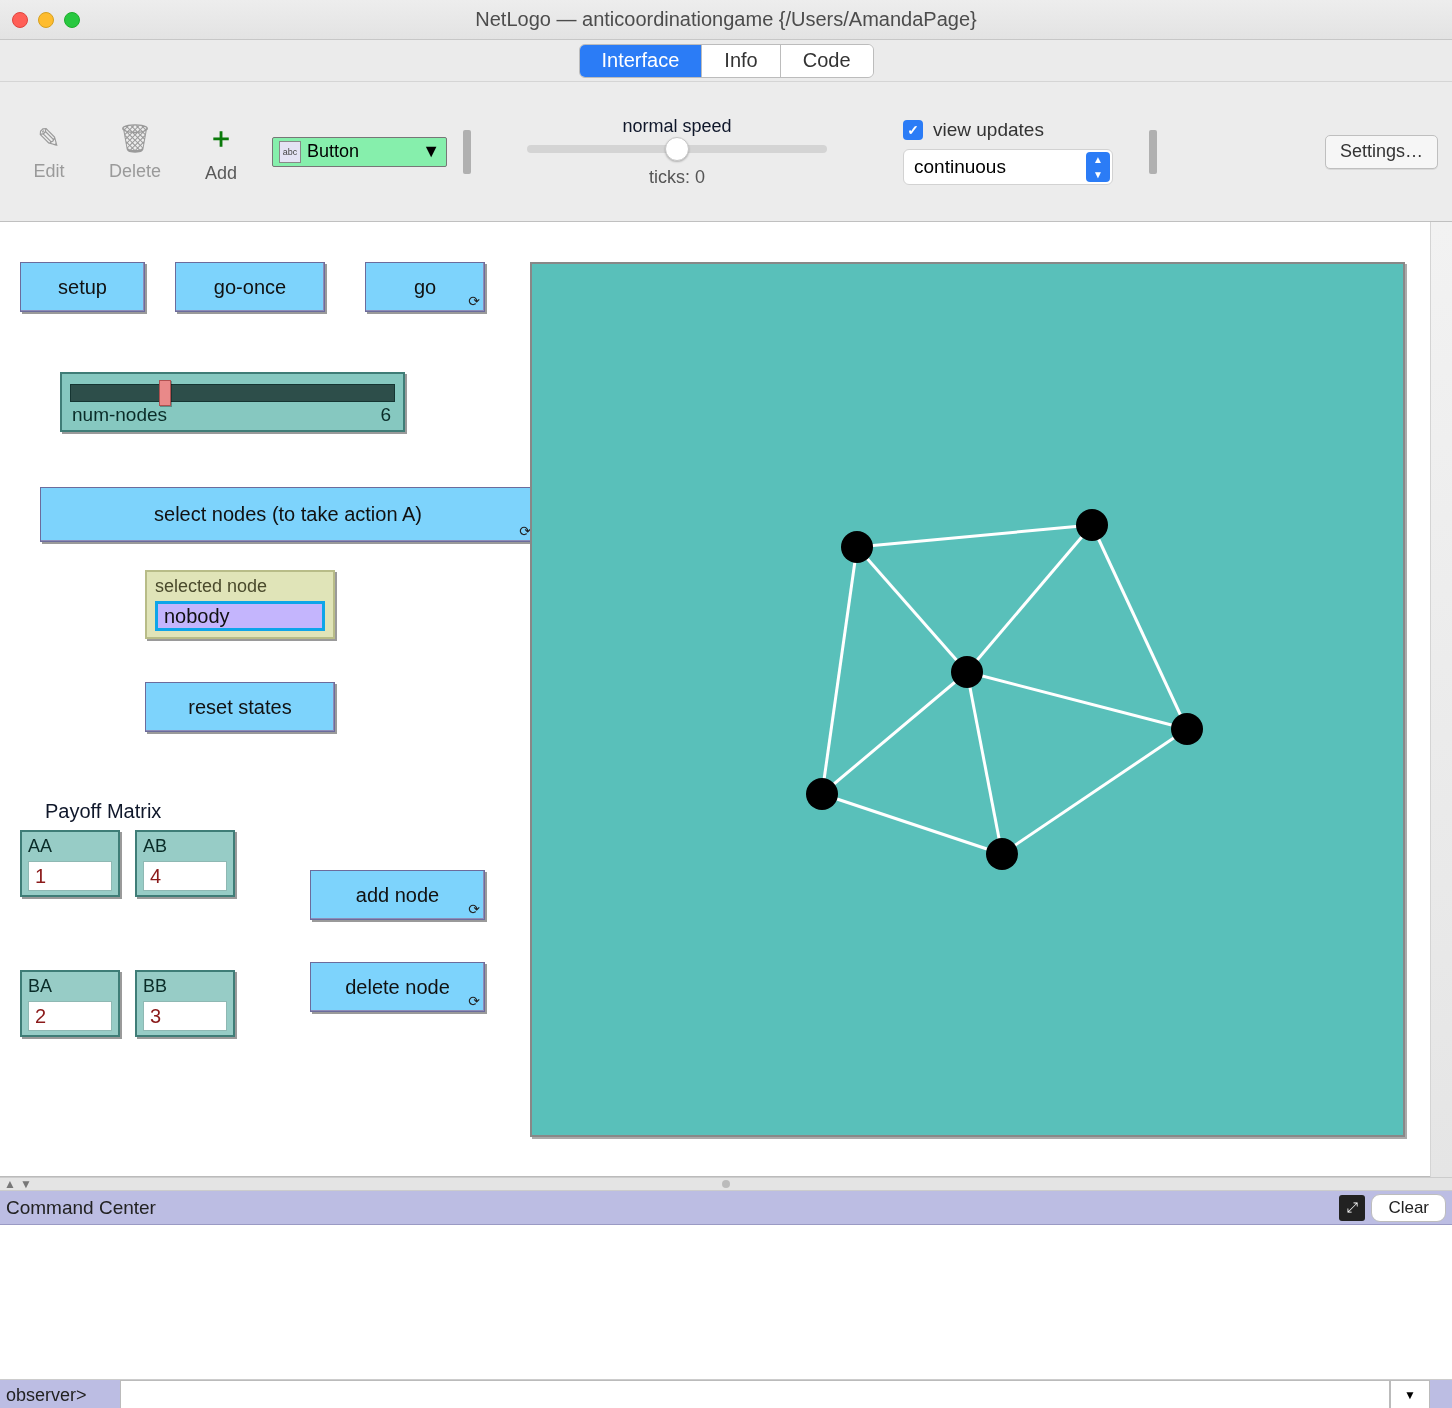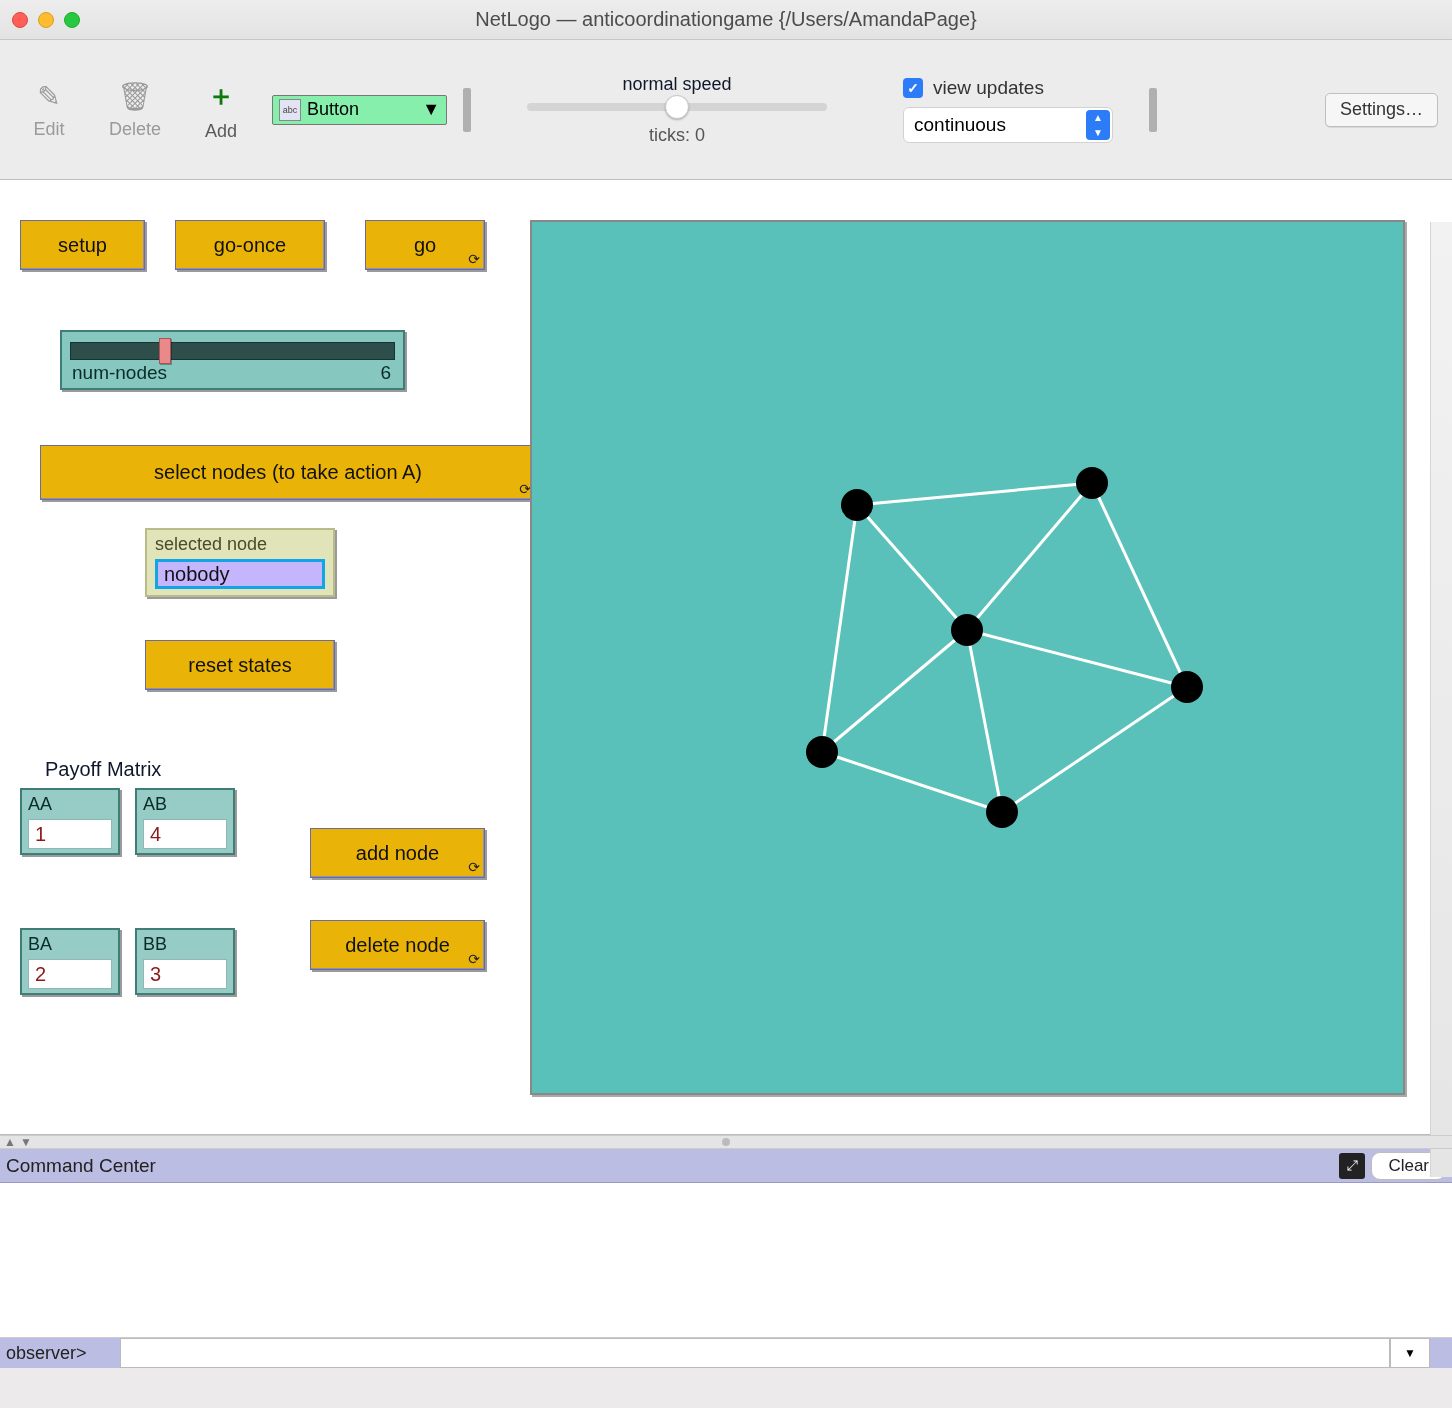--- a/index.html
+++ b/index.html
@@ -88,21 +88,21 @@
     margin-left:auto; height:34px; padding:0 14px; background:#f6f6f6; border:1px solid #bfbfbf;
     border-radius:5px; font-size:18px; color:#333; display:flex; align-items:center; cursor:pointer;
     box-shadow:0 1px 0 rgba(0,0,0,.08);
   }
 
   
   .workspace {
     position:relative; background:#fff; height:955px; border-bottom:1px solid #bbb;
   }
   .nl-button, .nl-button-forever {
-    position:absolute; background:#eab308; border:1px solid #6c6c9c;
+    position:absolute; background:#7dd3fc; border:1px solid #6c6c9c;
     box-shadow:inset -1px -1px 0 #8d8db7, 2px 2px 0 #9a9a9a;
     display:flex; align-items:center; justify-content:center; font-size:20px; color:#111; cursor:pointer;
   }
   .nl-button-forever .forever-icon {
     position:absolute; right:4px; bottom:2px; font-size:14px; color:#222;
   }
   .nl-slider {
     position:absolute; background:#86c8c0; border:2px solid #3f7d77;
     box-shadow:2px 2px 0 #9a9a9a;
   }
@@ -185,20 +185,27 @@
 
   <div class="titlebar">
     <div class="traffic-lights">
       <div class="tl tl-close"></div>
       <div class="tl tl-min"></div>
       <div class="tl tl-max"></div>
     </div>
     <div class="winTitle">NetLogo — anticoordinationgame {/Users/AmandaPage}</div>
   </div>
 
+  <div class="tabsrow">
+    <div class="seg">
+      <div class="seg-btn active">Interface</div>
+      <div class="seg-btn">Info</div>
+      <div class="seg-btn">Code</div>
+    </div>
+  </div>
 
   <div class="toolbar">
     <div class="tool disabled">
       <span class="glyph">✎</span>
       <span>Edit</span>
     </div>
     <div class="tool disabled">
       <span class="glyph">🗑</span>
       <span>Delete</span>
     </div>

